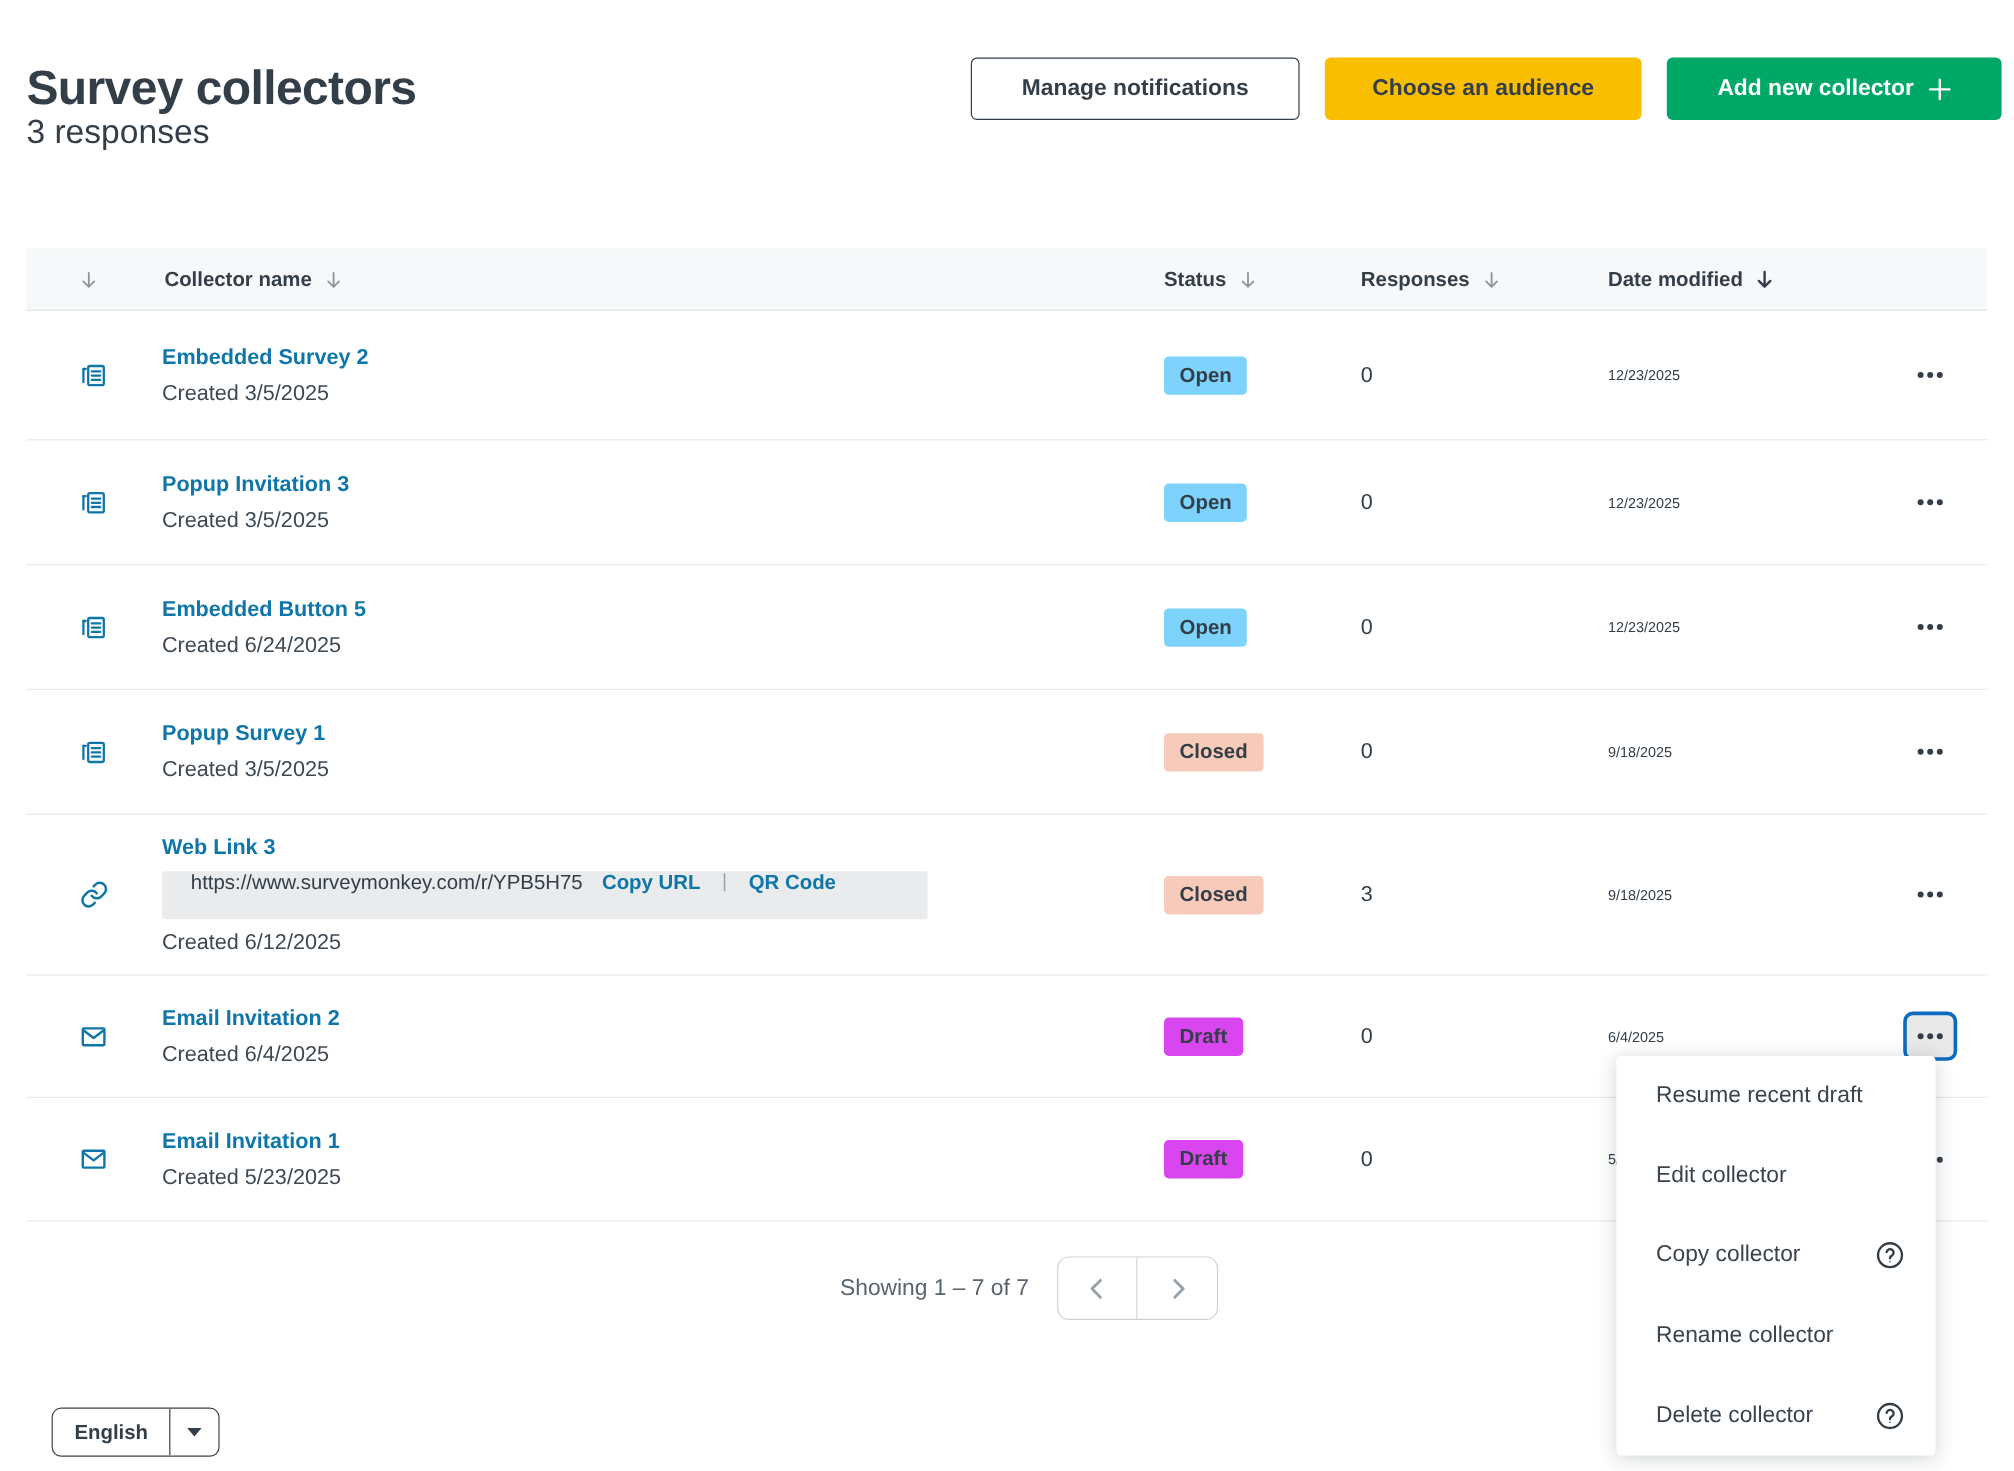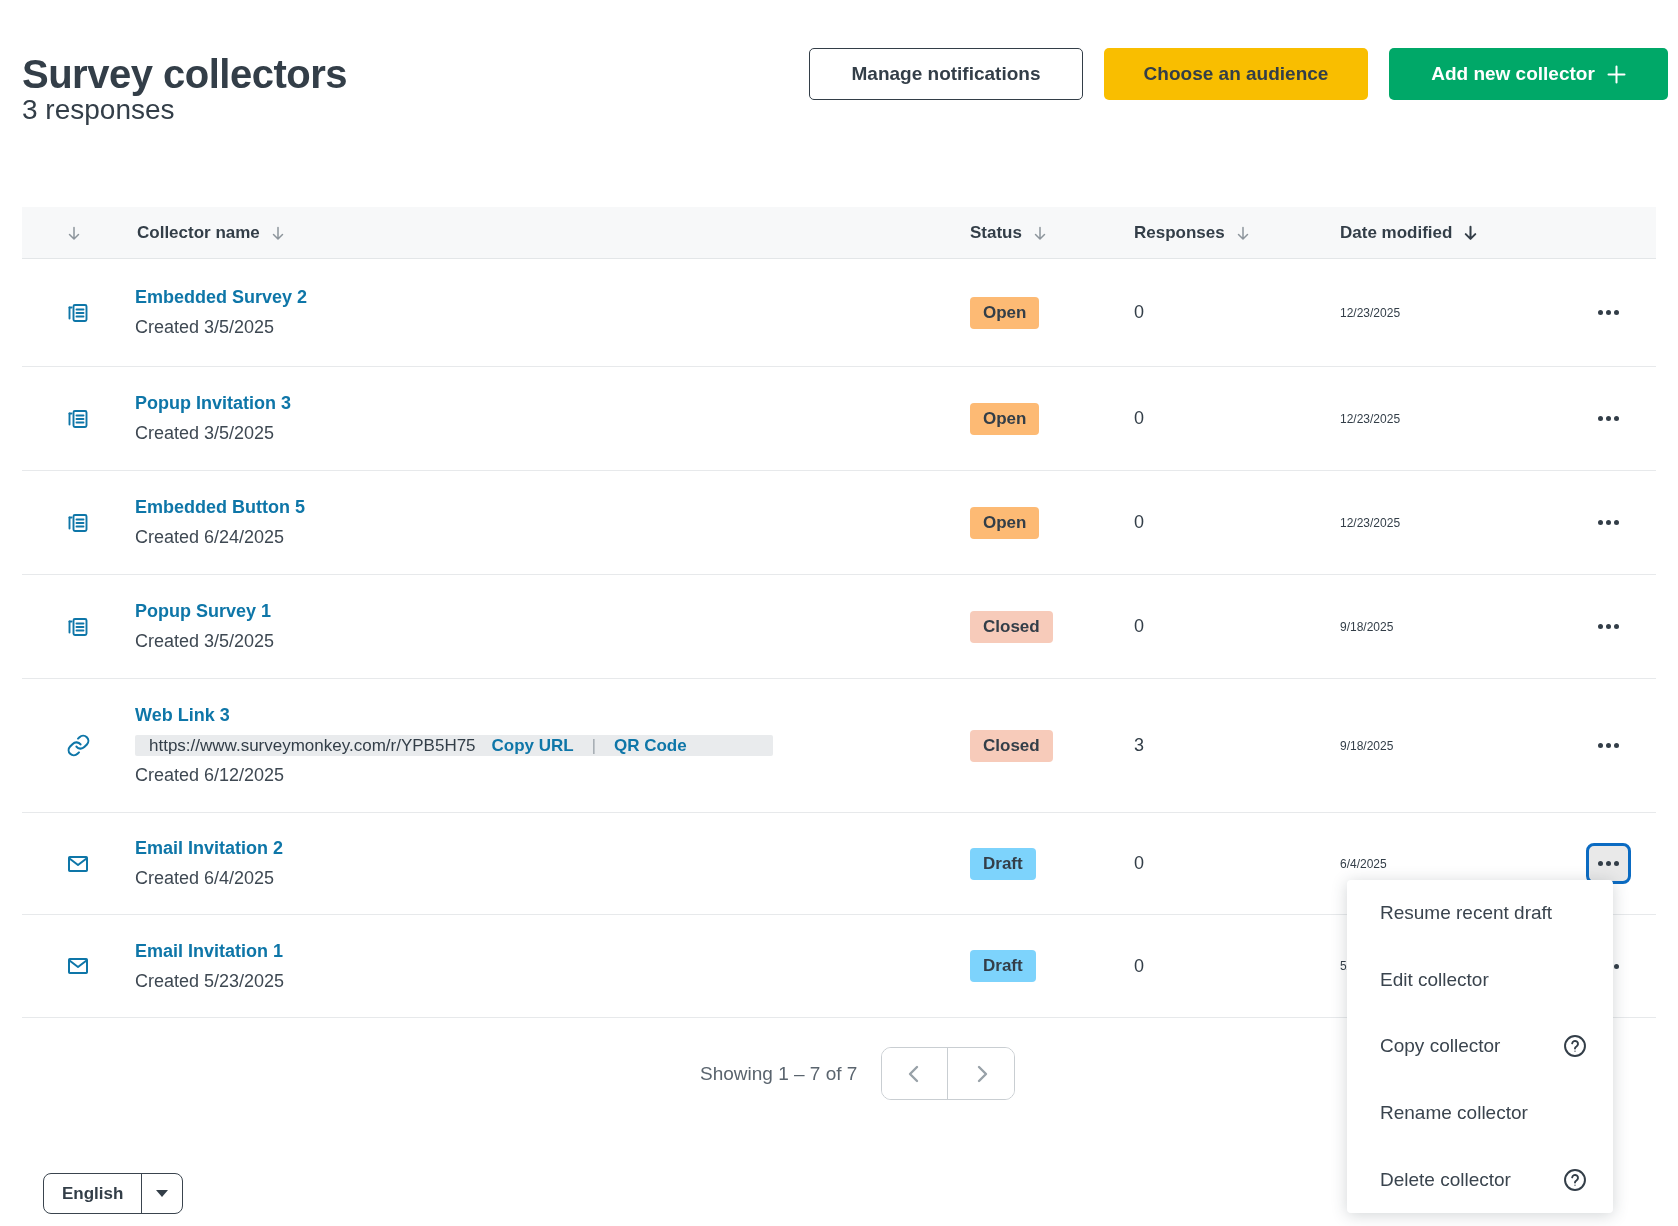--- a/index.html
+++ b/index.html
@@ -31,33 +31,33 @@
 
   .trow { border-bottom:1px solid #E7E9EB; }
   .r1 { min-height:108px; } .r2,.r3,.r4 { min-height:104px; } .r5 { min-height:134px; } .r6 { min-height:102px; } .r7 { min-height:103px; }
 
   .c-icon { padding-left:44px; display:flex; align-items:center; }
   .c-name { display:flex; flex-direction:column; justify-content:center; gap:9px; padding:14px 0; }
   .name-link { font-size:18px; font-weight:700; color:#0E76A8; text-decoration:none; cursor:pointer; width:max-content; }
   .created { font-size:18px; color:#3E4852; }
   .c-status { padding-left:20px; }
   .badge { display:inline-block; font-size:17px; font-weight:700; color:#333E48; padding:6px 13px; border-radius:4px; }
-  .badge-open   { background:#fdba74; }
+  .badge-open   { background:#7dd3fc; }
   .badge-closed { background:#F7CBBA; }
-  .badge-draft  { background:#7dd3fc; }
+  .badge-draft  { background:#d946ef; }
   .c-resp { padding-left:24px; font-size:18px; color:#333E48; }
   .c-date { padding-left:20px; font-size:12px; color:#333E48; }
   .c-actions { display:flex; justify-content:center; }
 
   .dots { background:transparent; border:none; display:flex; align-items:center; justify-content:center; gap:3px; width:45px; height:41px; cursor:pointer; border-radius:8px; }
   .dots i { width:5px; height:5px; border-radius:50%; background:#333E48; display:block; }
   .dots.active { background:#E9E9E9; border:3px solid #0B6BC2; }
 
   
-  .url-bar { display:flex; align-items:center; background:#E9EBED; border-radius:2px; height:21px; width:638px; padding:0 14px; gap:0; }
+  .url-bar { display:flex; align-items:flex-start; background:#E9EBED; border-radius:2px; height:40px; width:638px; padding:0 24px; gap:0; }
   .url-text { font-size:17px; color:#333E48; white-space:nowrap; }
   .url-action { font-size:17px; font-weight:700; color:#0E76A8; cursor:pointer; white-space:nowrap; }
   .url-action.copy { margin-left:16px; }
   .url-divider { color:#9BA3AA; margin:0 18px; font-size:16px; }
 
   
   .menu { position:absolute; left:1347px; top:880px; width:266px; height:333px; background:#fff; border-radius:4px;
           box-shadow:0 2px 16px rgba(51,62,72,0.22); display:flex; flex-direction:column; z-index:10; }
   .menu-item { flex:1; display:flex; align-items:center; justify-content:space-between; padding:0 25px 0 33px; font-size:19px; color:#3A444E; cursor:pointer; }
 

